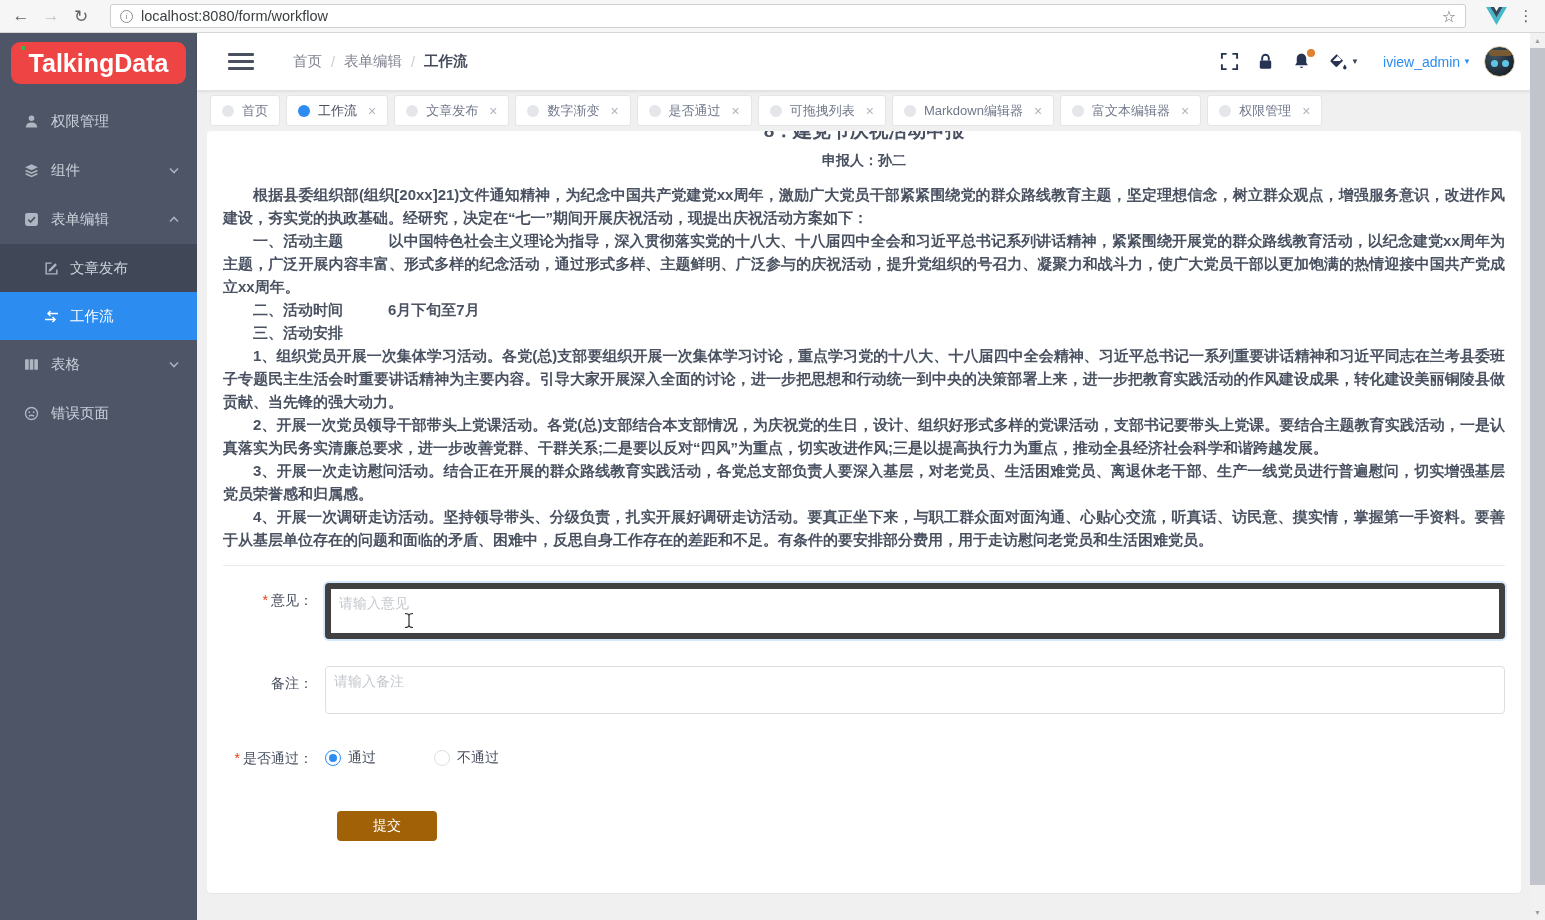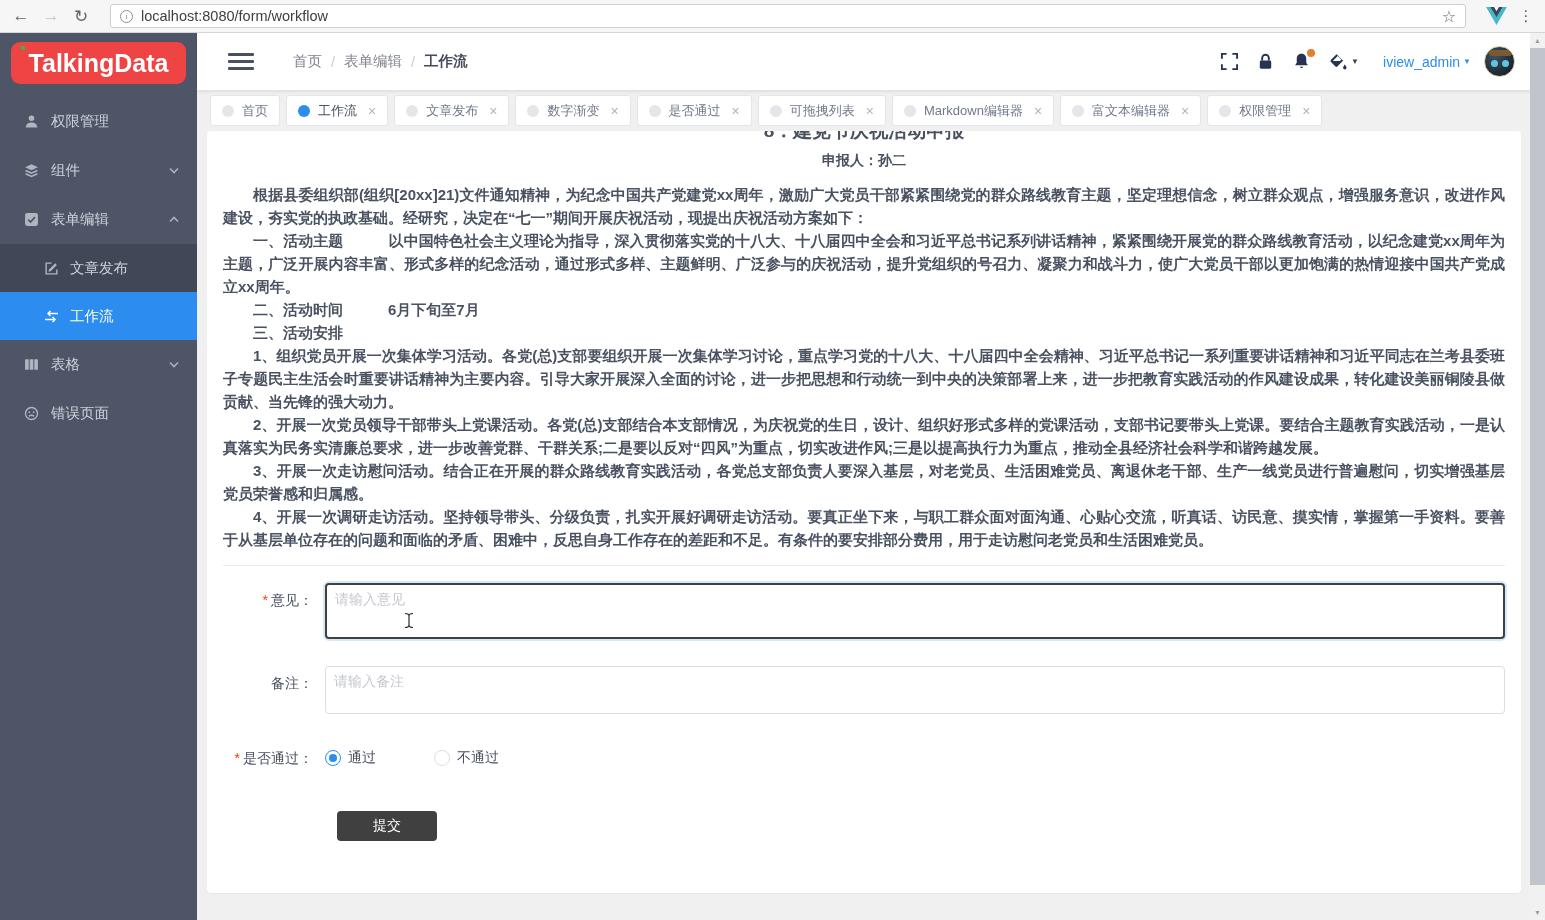--- a/index.html
+++ b/index.html
@@ -80,33 +80,33 @@
   .divider { border:none; border-top:1px solid #e8eaec; margin:14px 0 0; }
   
   .wf-form { margin-top:17px; }
   .form-row { display:flex; margin-bottom:27px; }
   .form-label { width:102px; flex:none; text-align:right; padding:9px 12px 0 0; font-size:14px; color:#495060; }
   .req { color:#ed4014; margin-right:3px; font-style:normal; }
   .form-control { flex:1; position:relative; }
   textarea { display:block; width:100%; border-radius:4px; padding:6px 8px; font-size:14px;
     font-family:inherit; resize:none; outline:none; color:#495060; }
   textarea::placeholder { color:#c5c8ce; }
-  .ta-opinion { height:56px; border:2px solid #404040; box-shadow:0 0 0 2px rgba(45,140,240,.2); }
+  .ta-opinion { height:56px; border:6px solid #404040; box-shadow:0 0 0 2px rgba(45,140,240,.2); }
   .ta-note { height:48px; border:1px solid #dcdee2; }
   .ibeam { position:absolute; left:78px; top:29px; }
   .radio-row { margin-bottom:16px; }
   .radio-group { display:flex; align-items:center; padding-top:6px;gap:48px; }
   .radio { display:inline-flex; align-items:center; margin-right:10px; cursor:pointer; }
   .radio .circle { width:16px; height:16px; border-radius:50%; border:1px solid #dcdee2; background:#fff;
     margin-right:7px; position:relative; flex:none; }
   .radio.checked .circle { border-color:#2d8cf0; }
   .radio.checked .circle::after { content:""; position:absolute; left:3px; top:3px; right:3px; bottom:3px;
     border-radius:50%; background:#2d8cf0; }
   .submit-row { margin-left:114px; margin-top:43px; }
-  .submit-btn { width:100px; height:30px; background:#404040; color:#fff; border:none; border-radius:4px;
+  .submit-btn { width:100px; height:30px; background:#a16207; color:#fff; border:none; border-radius:4px;
     font-size:14px; cursor:pointer; font-family:Liberation Serif, serif; }
   
   .scrollbar { position:fixed; top:33px; right:0; bottom:0; width:15px; background:#f1f1f1; z-index:9; }
   .sb-arrow { height:15px; display:flex; align-items:center; justify-content:center;
     color:#989da4; font-size:7px; cursor:pointer; }
   .sb-arrow.down { position:absolute; bottom:0; left:0; right:0; }
   .sb-thumb { position:absolute; top:15px; left:0; right:0; height:837px; background:#c1c4ca; cursor:pointer; }
   svg { display:block; }
 </style>
 </head>

